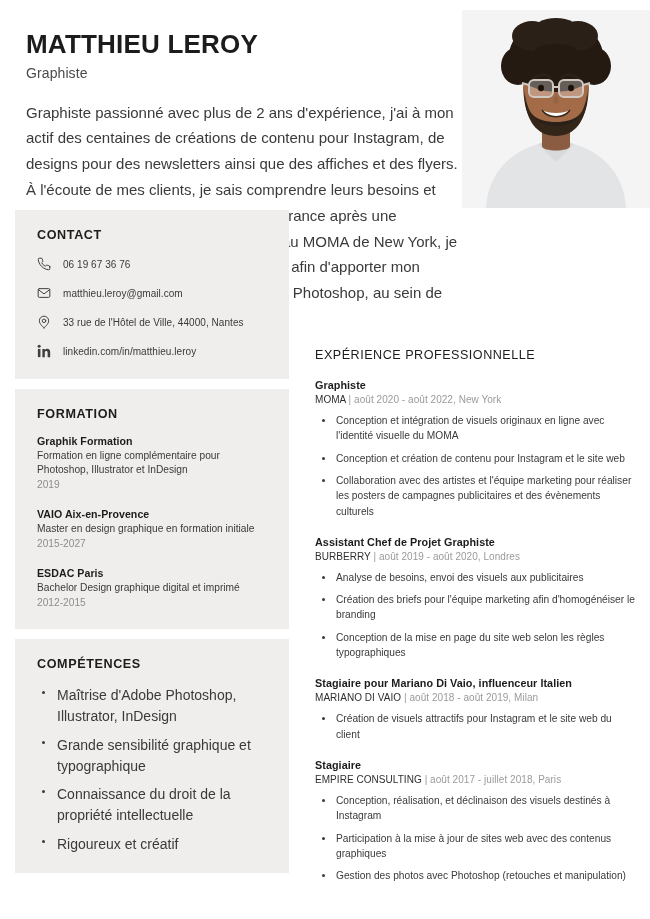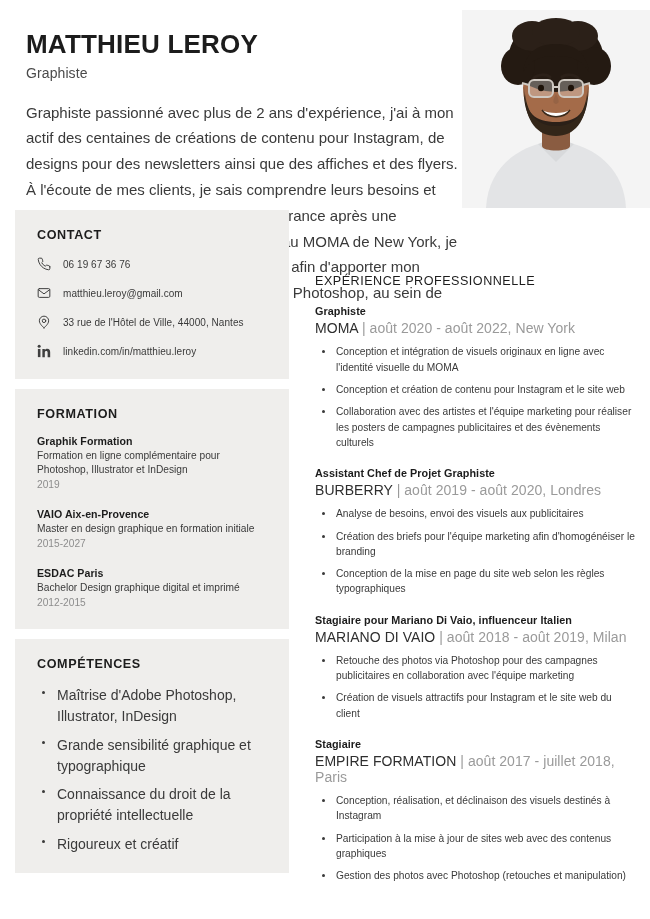--- a/index.html
+++ b/index.html
@@ -185,21 +185,21 @@
 
   .job-role {
     font-size: 10.8px;
     font-weight: 700;
     color: #1c1c1c;
     margin-bottom: 3px;
     letter-spacing: 0.05px;
   }
 
   .job-meta {
-    font-size: 14px;
+    font-size: 10px;
     color: #9a9a9a;
     margin-bottom: 8px;
     letter-spacing: 0.05px;
   }
   .job-meta .company { color: #2e2e2e; }
 
   .job-list { list-style: none; }
   .job-list li {
     position: relative;
     font-size: 10.2px;
@@ -377,28 +377,27 @@
           <li>Analyse de besoins, envoi des visuels aux publicitaires</li>
           <li>Création des briefs pour l'équipe marketing afin d'homogénéiser le branding</li>
           <li>Conception de la mise en page du site web selon les règles typographiques</li>
         </ul>
       </div>
 
       <div class="job">
         <div class="job-role">Stagiaire pour Mariano Di Vaio, influenceur Italien</div>
         <div class="job-meta"><span class="company">MARIANO DI VAIO</span><span> | août 2018 - août 2019, Milan</span></div>
         <ul class="job-list">
-          <li>Retouche des photos via Photoshop pour des campagnes publicitaires en collaboration avec l'équipe marketing</li>
           <li>Création de visuels attractifs pour Instagram et le site web du client</li>
         </ul>
       </div>
 
       <div class="job">
         <div class="job-role">Stagiaire</div>
-        <div class="job-meta"><span class="company">EMPIRE FORMATION</span><span> | août 2017 - juillet 2018, Paris</span></div>
+        <div class="job-meta"><span class="company">EMPIRE CONSULTING</span><span> | août 2017 - juillet 2018, Paris</span></div>
         <ul class="job-list">
           <li>Conception, réalisation, et déclinaison des visuels destinés à Instagram</li>
           <li>Participation à la mise à jour de sites web avec des contenus graphiques</li>
           <li>Gestion des photos avec Photoshop (retouches et manipulation)</li>
         </ul>
       </div>
 
     </div>
   </div>
 </div>

